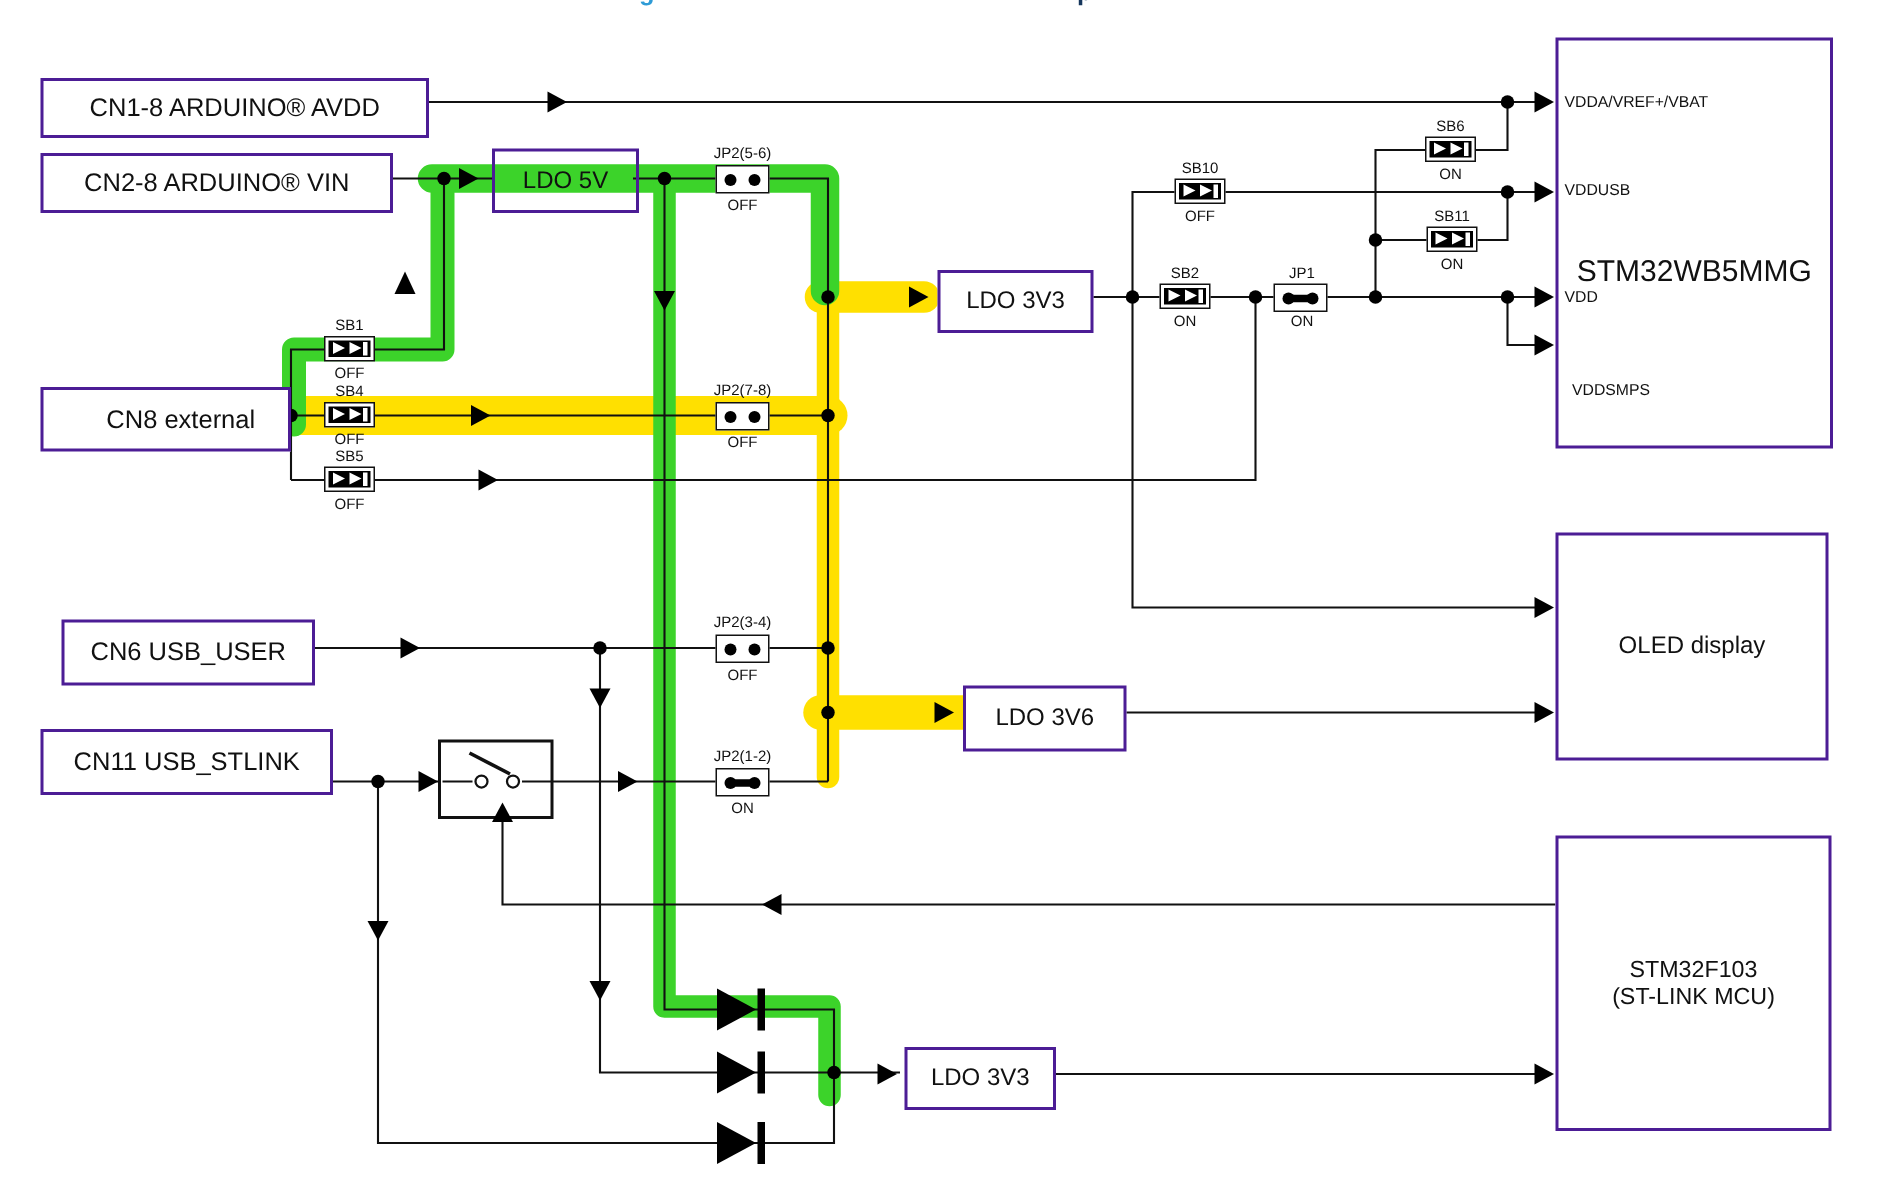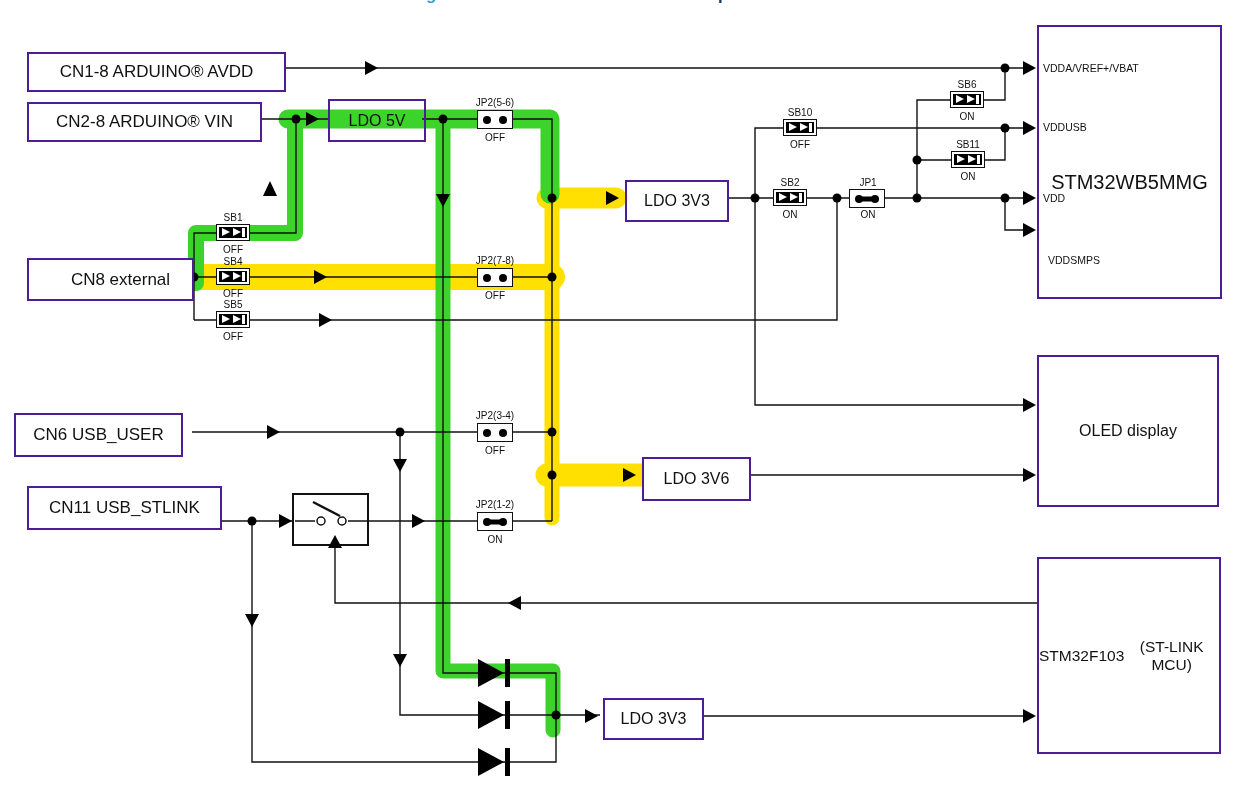--- a/index.html
+++ b/index.html
@@ -152,21 +152,21 @@
 
   <div class="box" style="left:27px;top:52px;width:255px;height:36px;">
     <span>CN1-8 ARDUINO® AVDD</span>
   </div>
   <div class="box" style="left:27px;top:102px;width:231px;height:36px;">
     <span>CN2-8 ARDUINO® VIN</span>
   </div>
   <div class="box" style="left:27px;top:258px;width:143px;height:39px;padding-left:20px;">
     <span>CN8 external</span>
   </div>
-  <div class="box" style="left:14px;top:413px;width:165px;height:40px;text-align:right;">
+  <div class="box" style="left:41px;top:413px;width:165px;height:40px;text-align:right;">
     <span>CN6 USB_USER</span>
   </div>
   <div class="box" style="left:27px;top:486px;width:191px;height:40px;">
     <span>CN11 USB_STLINK</span>
   </div>
 
   <div class="box clear" style="left:328px;top:99px;width:94px;height:39px;font-size:16px;">
     <span>LDO 5V</span>
   </div>
   <div class="box" style="left:625px;top:180px;width:100px;height:38px;font-size:16px;">
@@ -184,21 +184,21 @@
   </div>
   <div class="pin" style="left:1043px;top:62px;">VDDA/VREF+/VBAT</div>
   <div class="pin" style="left:1043px;top:121px;">VDDUSB</div>
   <div class="pin" style="left:1043px;top:192px;">VDD</div>
   <div class="pin" style="left:1048px;top:226px;margin-top:28px;">VDDSMPS</div>
 
   <div class="box" style="left:1037px;top:355px;width:178px;height:148px;font-size:16px;">
     <span>OLED display</span>
   </div>
 
-  <div class="box" style="left:1037px;top:557px;width:180px;height:193px;font-size:15.5px;flex-direction:row;">
+  <div class="box" style="left:1037px;top:557px;width:180px;height:193px;font-size:15.5px;flex-direction:column;">
     <span>STM32F103</span>
     <span>(ST-LINK MCU)</span>
   </div>
 
   <div class="lbl" style="left:233px;top:212px;">SB1</div>
   <div class="sbi" style="left:216px;top:224px;">
       <div class="sbf">
         <span class="t1"></span>
         <span class="t2"></span>
         <span class="bar"></span>

